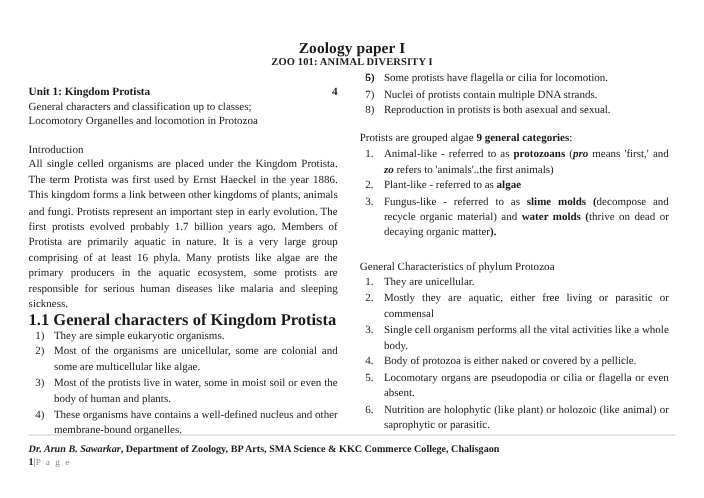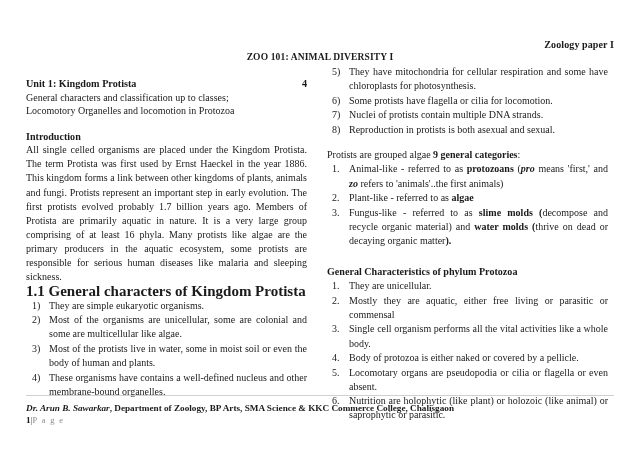--- a/index.html
+++ b/index.html
@@ -27,23 +27,23 @@
     display: flex;
     gap: 20px;
     align-items: flex-start;
   }
   .col {
     width: 281px;
     flex: 0 0 281px;
   }
   
   .doc-title {
-    text-align: right;
-    font-weight: bold;
-    font-size: 10px;
+    text-align: center;
+    font-weight: bold;
+    font-size: 14px;
     line-height: 13.2px;
     letter-spacing: 0.1px;
   }
   .doc-subtitle {
     text-align: center;
     font-weight: bold;
     font-size: 9.5px;
     line-height: 13.2px;
     font-variant: small-caps;
     letter-spacing: 0.15px;
@@ -55,21 +55,21 @@
     font-weight: bold;
     font-size: 10.2px;
     line-height: 13.4px;
     margin-top: 13px;
   }
   .syllabus {
     font-size: 10px;
     line-height: 13.4px;
   }
   .heading {
-    font-weight: bold;
+    font-weight: normal;
     font-size: 10.1px;
     line-height: 13.6px;
     margin-top: 12px;
   }
   .heading.tight { margin-top: 17px; }
   p.body {
     font-size: 10px;
     line-height: 14.1px;
     text-align: justify;
     text-justify: inter-word;
@@ -183,21 +183,20 @@
         </li>
       </ol>
 
     </div>
 
     <div class="col">
 
       <ol class="list right">
         <li>
           <span class="marker">5)</span>
-          <span>They have mitochondria for cellular respiration and some have chloroplasts for photosynthesis.</span>
         </li>
         <li>
           <span class="marker">6)</span>
           <span>Some protists have flagella or cilia for locomotion.</span>
         </li>
         <li>
           <span class="marker">7)</span>
           <span>Nuclei of protists contain multiple DNA strands.</span>
         </li>
         <li>

